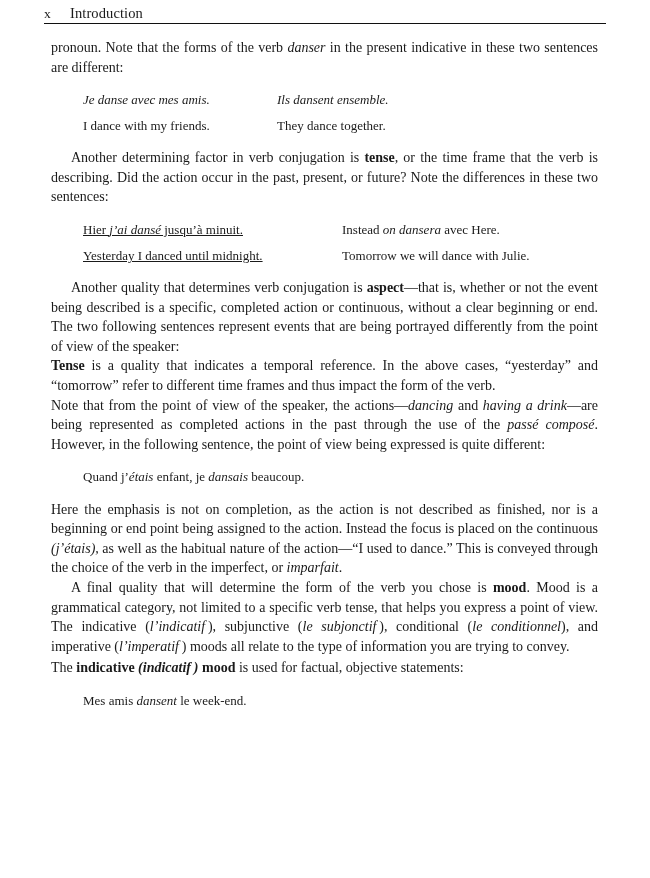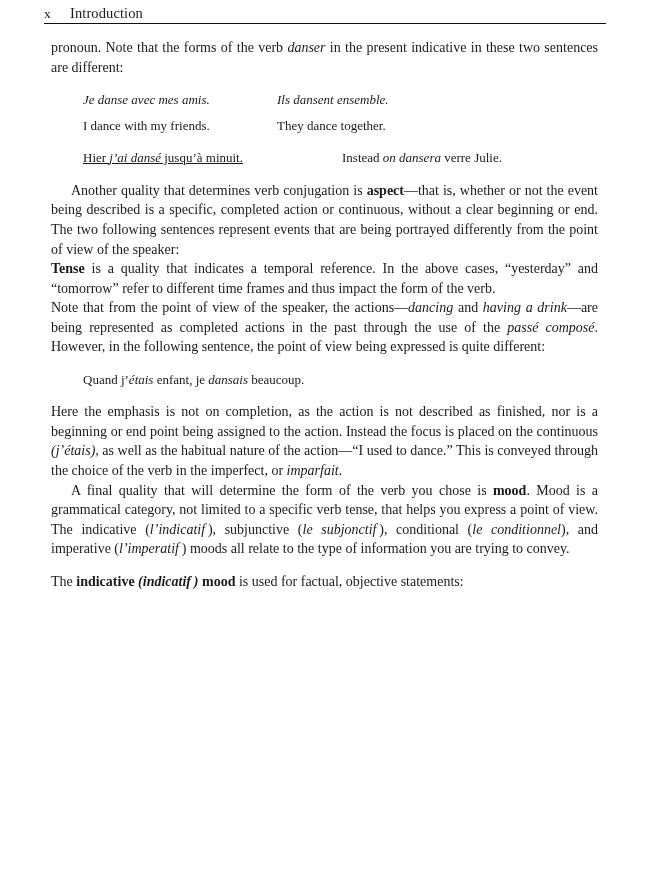--- a/index.html
+++ b/index.html
@@ -62,21 +62,21 @@
 
   p.para {
     margin: 0;
     font-size: 14px;
     line-height: 19.55px;
     text-align: justify;
     text-justify: inter-word;
     hyphens: none;
   }
   p.para.indent { text-indent: 20px; }
-  p.para.gap-before { margin-top: 13px; }
+  p.para.gap-before { margin-top: 2px; }
 
   
   .example {
     margin: 12px;
     padding-left: 20px;
     font-size: 13px;
     line-height: 19.55px;
     text-align: left;
   }
   .example .exline {
@@ -122,37 +122,43 @@
   <div class="column">
 
     <p class="para"><span>pronoun. Note that the forms of the verb </span><i>danser</i><span> in the present indicative in these two sentences are different:</span></p>
 
     <div class="example block-gap-top block-gap-bottom">
       <span class="exline exrow tab-194"><i class="c1">Je danse avec mes amis.</i><i class="c2">Ils dansent ensemble.</i></span>
       <span class="exline exrow tab-194"><span class="c1">I dance with my friends.</span><span class="c2">They dance together.</span></span>
     </div>
 
 
+    <p class="para indent"><span>Another determining factor in verb conjugation is </span><b>tense</b><span>, or the time frame that the verb is describing. Did the action occur in the past, present, or future? Note the differences in these two sentences:</span></p>
 
     <div class="example block-gap-top block-gap-bottom">
-      <span class="exline exrow tab-259"><span class="c1"><span>Hier </span><i>j’ai dansé</i><span> jusqu’à minuit.</span></span><span class="c2"><span>Instead </span><i>on dansera</i><span> verre Julie.</span></span></span>
+      <span class="exline exrow tab-259"><span class="c1"><span>Hier </span><i>j’ai dansé</i><span> jusqu’à minuit.</span></span><span class="c2"><span>Instead </span><i>on dansera</i><span> avec Here.</span></span></span>
+      <span class="exline exrow tab-259"><span class="c1">Yesterday I danced until midnight.</span><span class="c2">Tomorrow we will dance with Julie.</span></span>
     </div>
 
     <p class="para indent"><span>Another quality that determines verb conjugation is </span><b>aspect</b><span>—that is, whether or not the event being described is a specific, completed action or continuous, without a clear beginning or end. The two following sentences represent events that are being portrayed differently from the point of view of the speaker:</span></p>
 
     <p class="para"><b>Tense</b><span> is a quality that indicates a temporal reference. In the above cases, “yesterday” and “tomorrow” refer to different time frames and thus impact the form of the verb.</span></p>
 
 
     <p class="para"><span>Note that from the point of view of the speaker, the actions—</span><i>dancing</i><span> and </span><i>having a drink</i><span>—are being represented as completed actions in the past through the use of the </span><i>passé composé</i><span>. However, in the following sentence, the point of view being expressed is quite different:</span></p>
 
     <div class="example block-gap-top block-gap-bottom">
       <span class="exline"><span>Quand j’</span><i>étais</i><span> enfant, je </span><i>dansais</i><span> beaucoup.</span></span>
     </div>
 
     <p class="para"><span>Here the emphasis is not on completion, as the action is not described as finished, nor is a beginning or end point being assigned to the action. Instead the focus is placed on the continuous </span><i>(j’étais),</i><span> as well as the habitual nature of the action—“I used to dance.” This is conveyed through the choice of the verb in the imperfect, or </span><i>imparfait</i><span>.</span></p>
 
     <p class="para indent"><span>A final quality that will determine the form of the verb you chose is </span><b>mood</b><span>. Mood is a grammatical category, not limited to a specific verb tense, that helps you express a point of view. The indicative (</span><i>l’indicatif </i><span>), subjunctive (</span><i>le subjonctif </i><span>), conditional (</span><i>le conditionnel</i><span>), and imperative (</span><i>l’imperatif </i><span>) moods all relate to the type of information you are trying to convey.</span></p>
 
     <p class="para gap-before"><span>The </span><b>indicative </b><span class="bi">(indicatif )</span><b> mood</b><span> is used for factual, objective statements:</span></p>
 
+    <div class="example block-gap-top">
+      <span class="exline"><span>Mes amis </span><i>dansent</i><span> le week-end.</span></span>
+
+    </div>
 
   </div>
 </div>
 
 </body></html>

